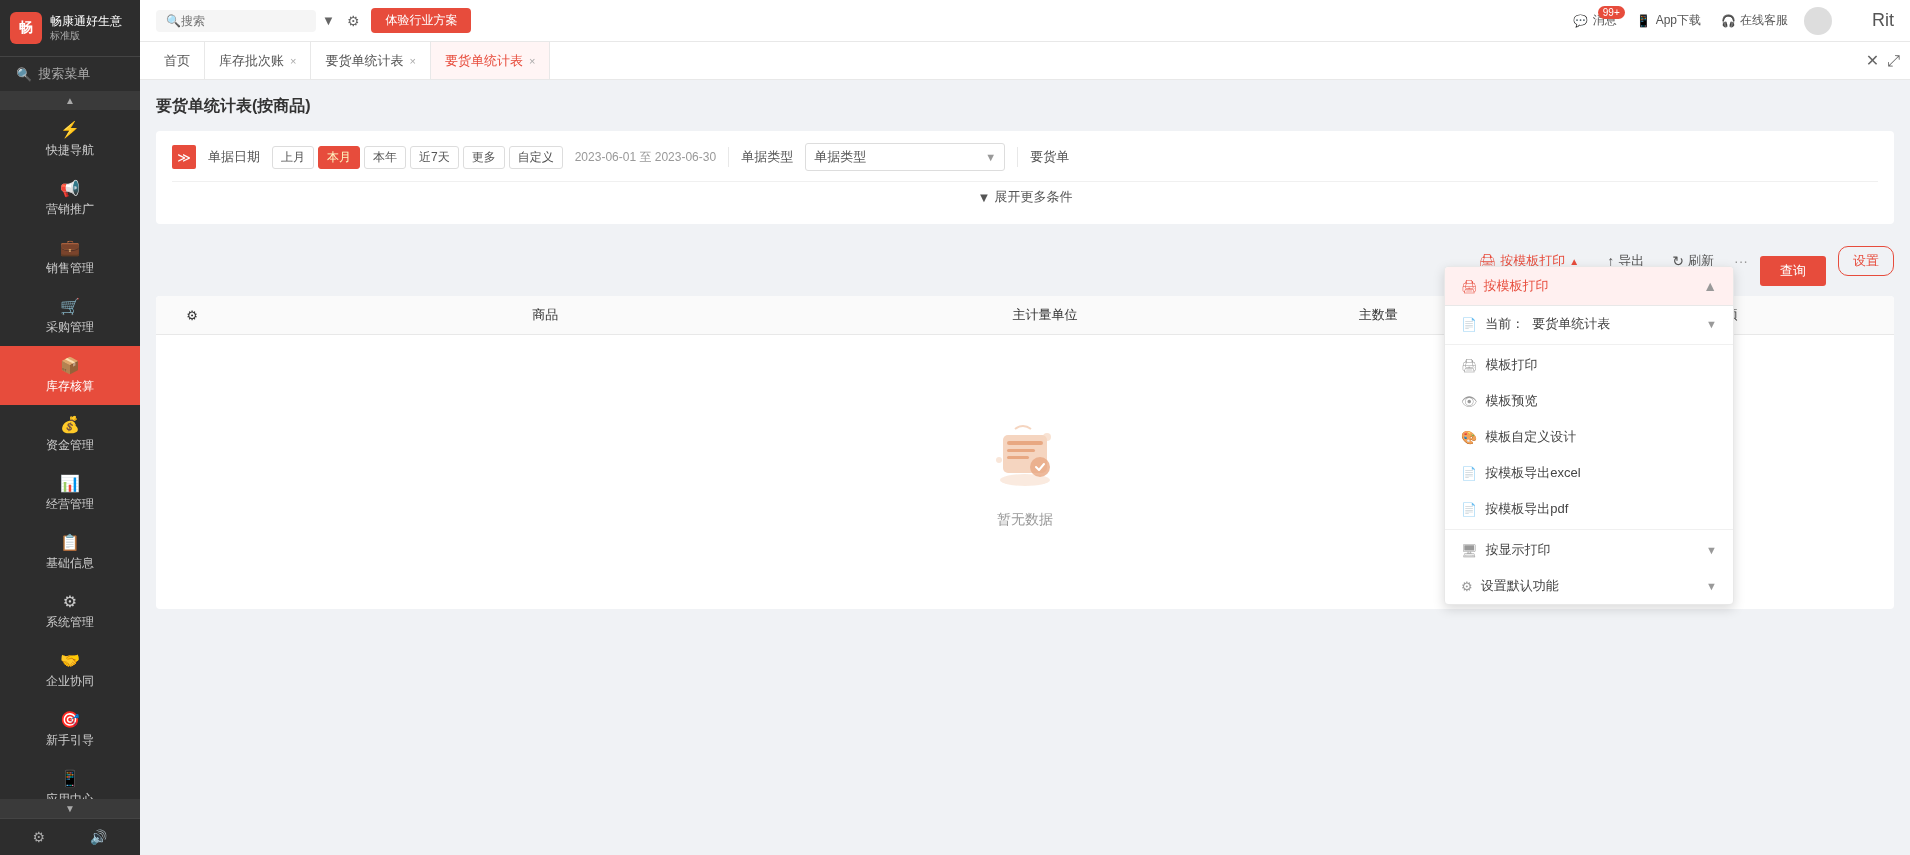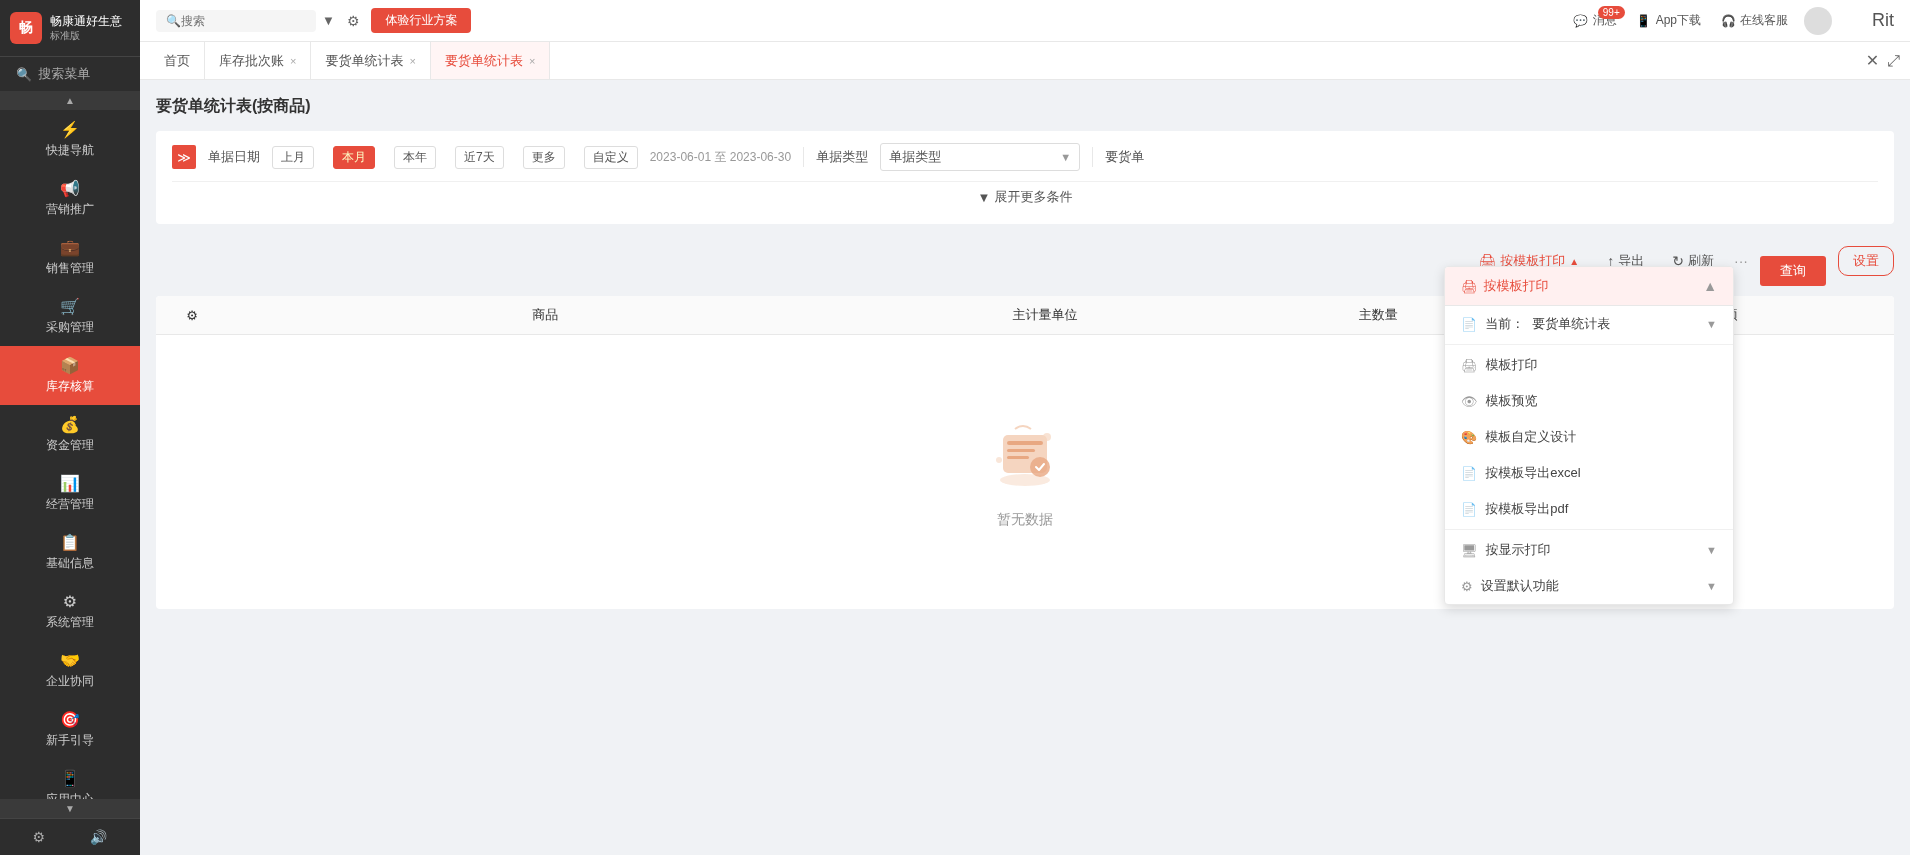--- a/index.html
+++ b/index.html
@@ -208,21 +208,21 @@
       height: 24px;
       background: #e74c3c;
       color: white;
       display: flex;
       align-items: center;
       justify-content: center;
       cursor: pointer;
       border-radius: 2px;
     }
     .filter-label { color: #555; font-size: 13px; white-space: nowrap; }
-    .date-btns { display: flex; gap: 19px; align-items: flex-start; }
+    .date-btns { display: flex; gap: 4px; align-items: flex-start; }
     .date-btn {
       padding: 2px 8px;
       border: 1px solid #ddd;
       border-radius: 3px;
       font-size: 12px;
       cursor: pointer;
       color: #555;
       background: #fff;
     }
     .date-btn.active { background: #e74c3c; color: #fef9c3; border-color: #e74c3c; }

